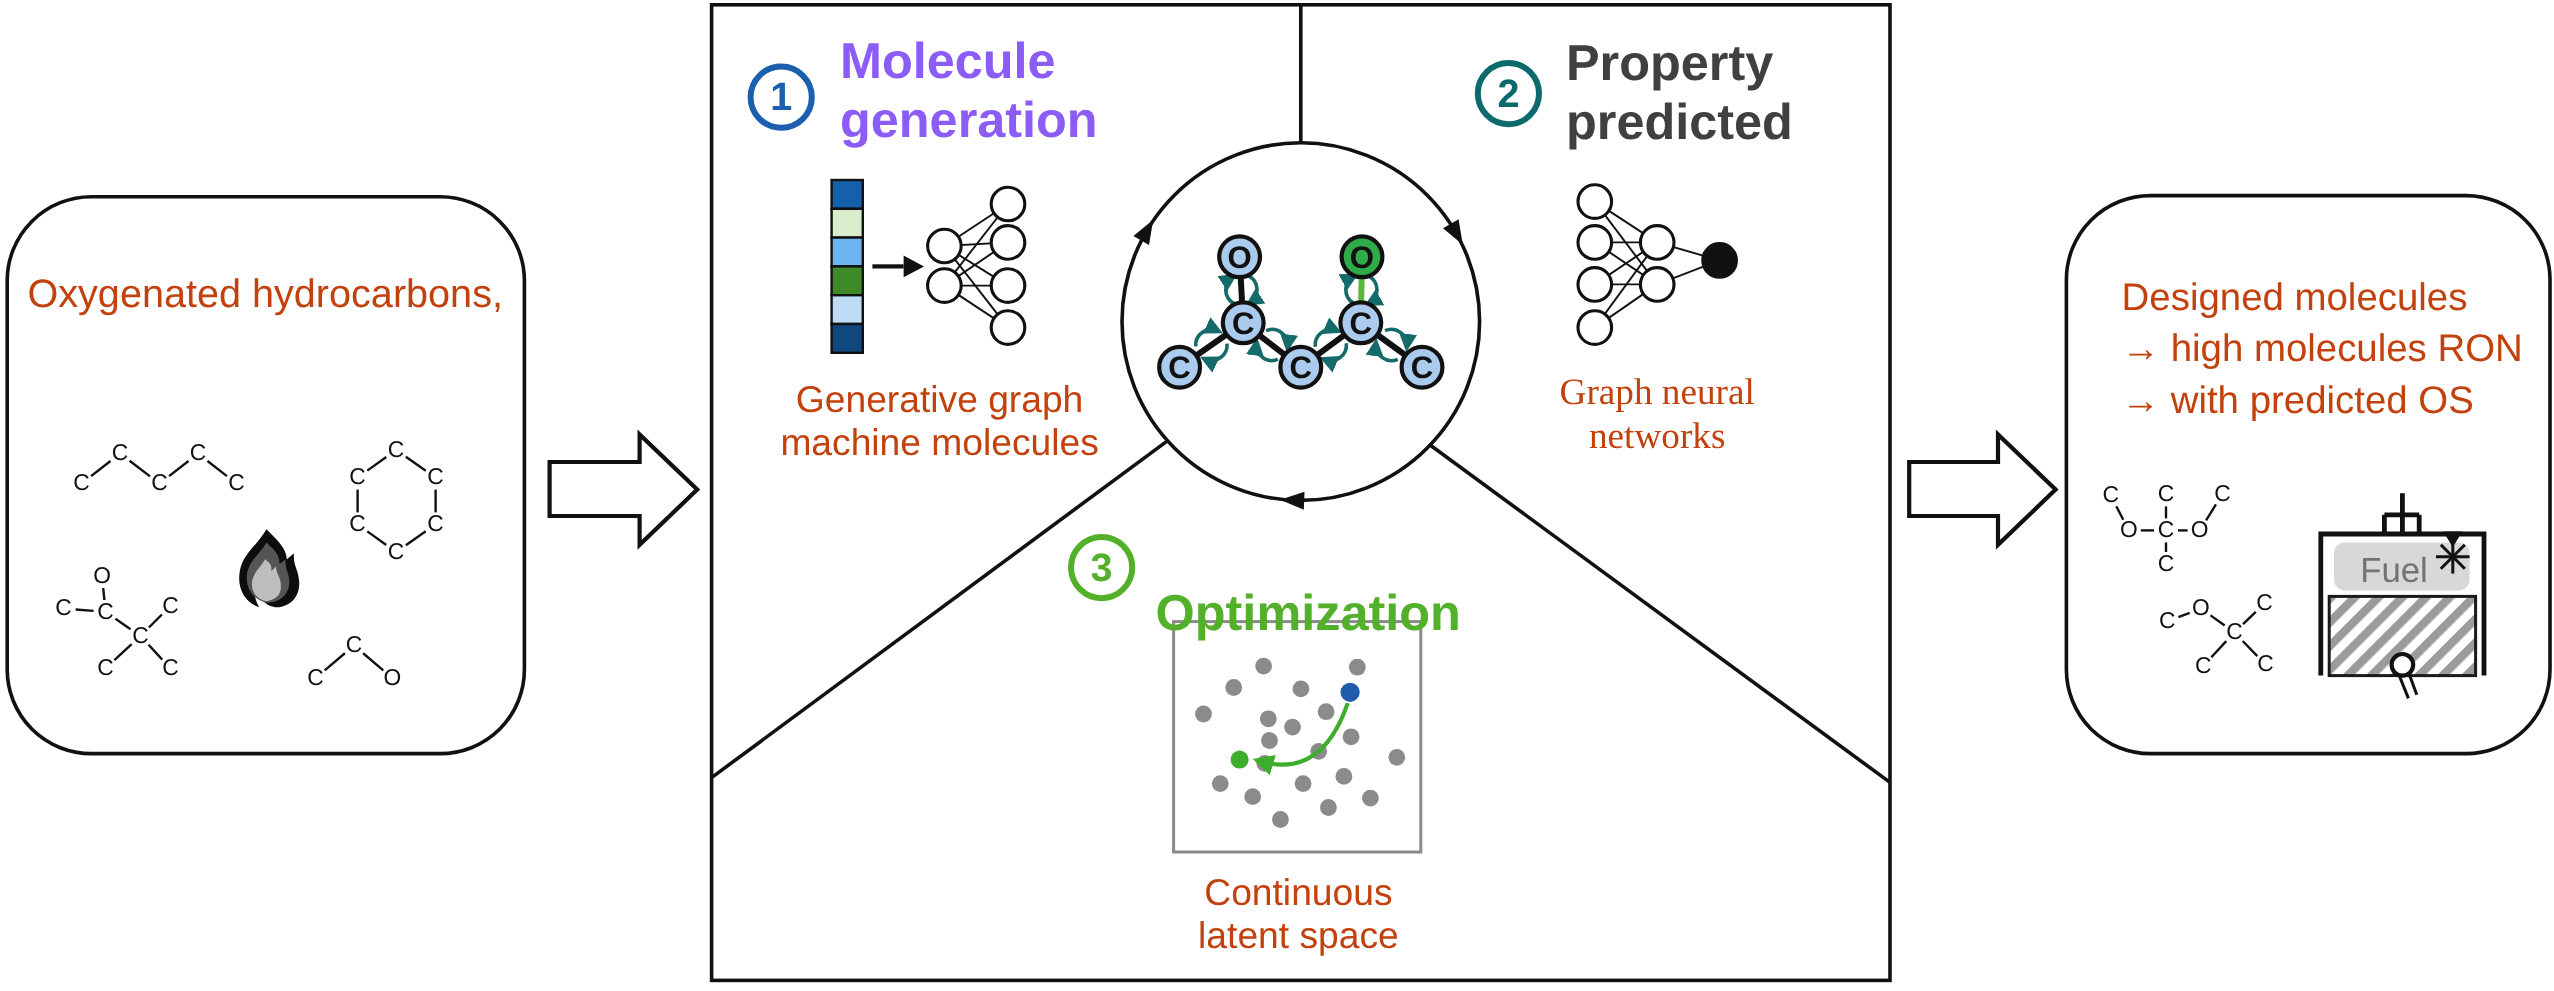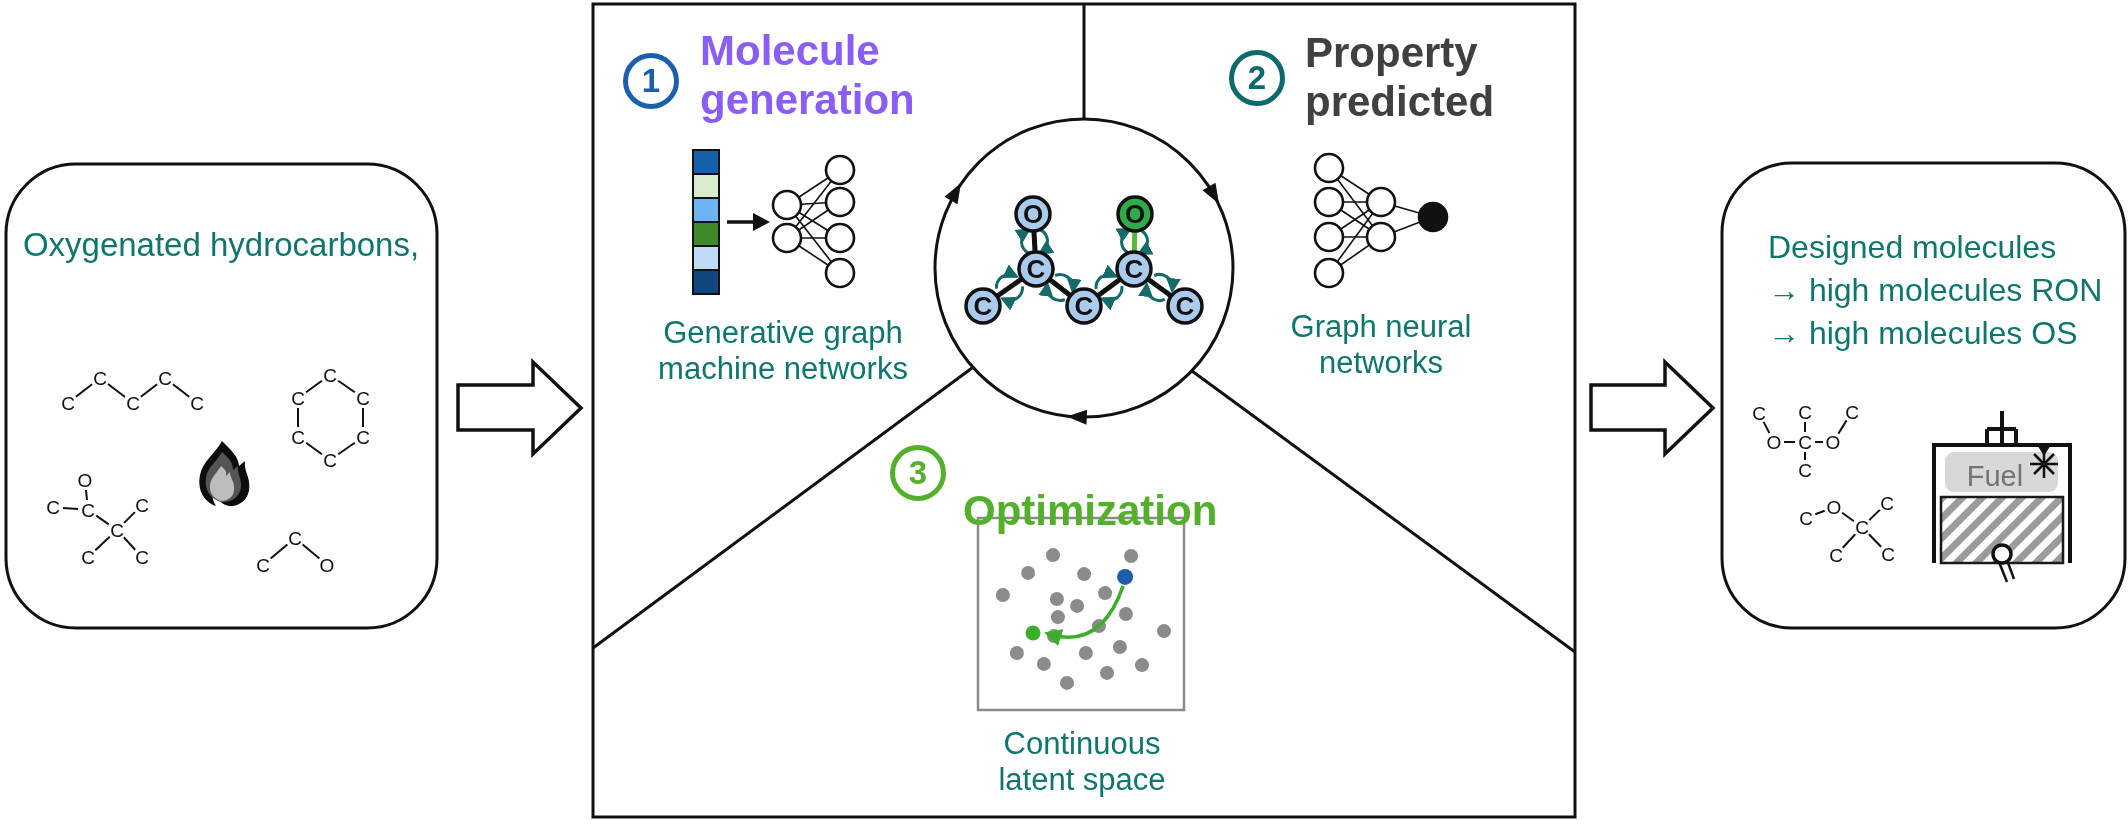--- a/index.html
+++ b/index.html
@@ -1,19 +1,19 @@
 <!DOCTYPE html>
 <html><head>
 <meta charset="utf-8">
 <style>
   html,body{margin:0;padding:0;background:#fff;}
   .canvas{position:relative;width:2128px;height:826px;background:#fff;
           font-family:"Liberation Sans",sans-serif;overflow:hidden;}
   #gfx{position:absolute;left:0;top:0;z-index:1;pointer-events:none;}
-  .t{position:absolute;z-index:2;color:#0f766e;white-space:nowrap;}
+  .t{position:absolute;z-index:2;color:#c2410c;white-space:nowrap;}
   .ctr{text-align:center;}
   .title{font-weight:bold;font-size:42px;line-height:49px;}
   .cap{font-size:31px;line-height:36px;}
   .body33{font-size:33px;line-height:43px;}
   .body32{font-size:32px;line-height:43px;}
   .badge{position:absolute;z-index:2;width:46px;height:46px;border-radius:50%;
          border:5px solid #000;display:flex;align-items:center;justify-content:center;
          font-weight:bold;font-size:33px;background:#fff;}
   .fuel{font-size:29px;color:#737373;}
 </style>
@@ -261,40 +261,40 @@
     <div>Oxygenated hydrocarbons,</div>
   </div>
 
   <div class="badge" style="left: 623px; top: 53px; color: rgb(27, 95, 174); border-color: rgb(27, 95, 174);">1</div>
   <div class="t title" style="left: 700px; top: 26px; color: #8b5cf6; border-color: rgb(27, 95, 174);">
     <div>Molecule</div>
     <div>generation</div>
   </div>
   <div class="t ctr cap" style="left:633px;top:315px;width:300px;">
     <div>Generative graph</div>
-    <div>machine networks</div>
+    <div>machine molecules</div>
   </div>
 
   <div class="badge" style="left: 1229px; top: 50px; color: rgb(13, 106, 108); border-color: rgb(13, 106, 108);">2</div>
   <div class="t title" style="left: 1305px; top: 28px; color: #404040; border-color: rgb(13, 106, 108);">
     <div>Property</div>
     <div>predicted</div>
   </div>
-  <div class="t ctr cap" style="left:1231px;top:309px;width:300px;">
+  <div class="t ctr cap" style="left:1231px;top:309px;width:300px;font-family:Liberation Serif, serif;">
     <div>Graph neural</div>
     <div>networks</div>
   </div>
 
   <div class="badge" style="left: 890px; top: 445px; color: rgb(82, 176, 42); border-color: rgb(82, 176, 42);">3</div>
   <div class="t title" style="left: 963px; top: 449px; line-height: 44px; color: rgb(82, 176, 42); border-color: rgb(82, 176, 42); margin-top: 40px;">Optimization</div>
   <div class="t ctr cap" style="left:932px;top:726px;width:300px;">
     <div>Continuous</div>
     <div>latent space</div>
   </div>
 
   <div class="t body32" style="left:1768px;top:226px;">
     <div>Designed molecules</div>
     <div>→ high molecules RON</div>
-    <div>→ high molecules OS</div>
+    <div>→ with predicted OS</div>
   </div>
 
   <div class="t ctr fuel" style="left:1943px;top:460px;width:104px;">Fuel</div>
 </div>
 
 </body></html>

